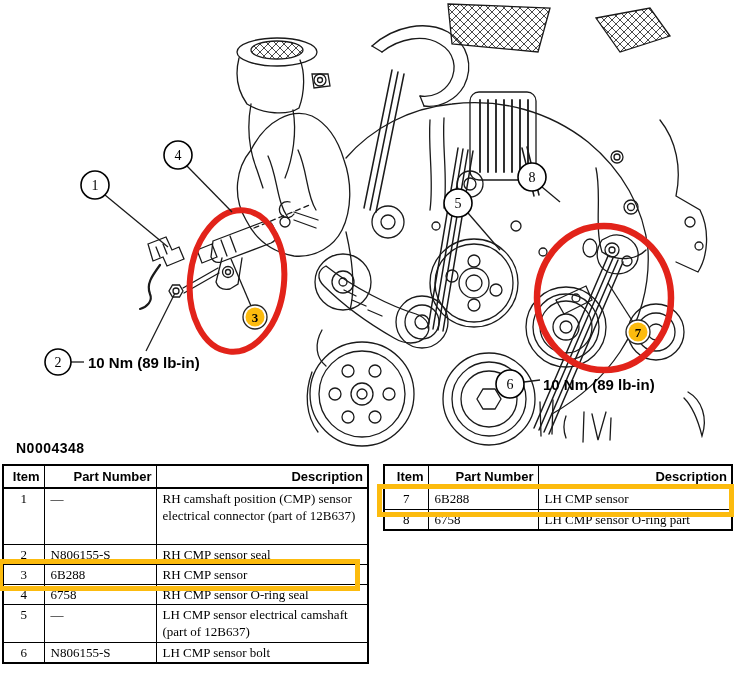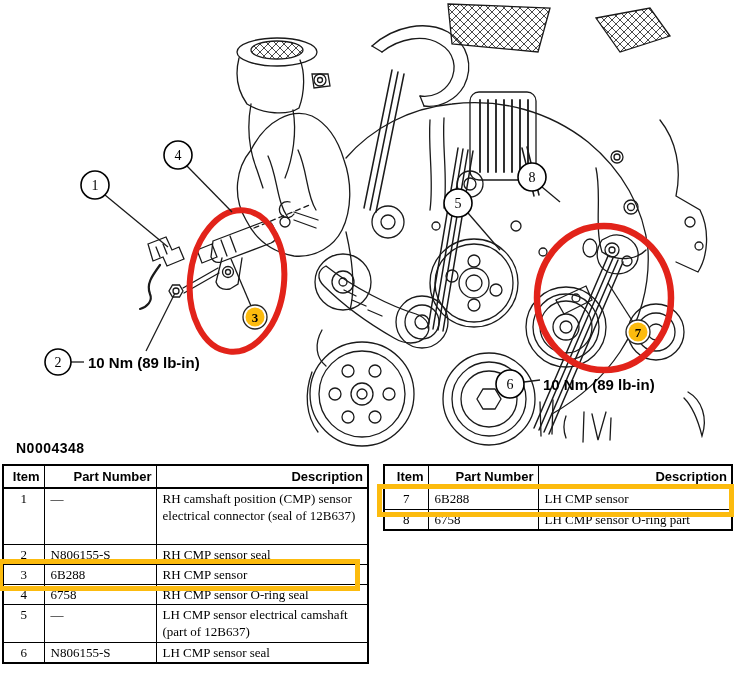--- a/index.html
+++ b/index.html
@@ -262,21 +262,21 @@
       <tr>
         <th class="item">Item</th>
         <th>Part Number</th>
         <th>Description</th>
       </tr>
     </thead>
     <tbody>
       <tr style="height:56px">
         <td class="item">1</td>
         <td>—</td>
-        <td>RH camshaft position (CMP) sensor electrical connector (seal of 12B637)</td>
+        <td>RH camshaft position (CMP) sensor electrical connector (part of 12B637)</td>
       </tr>
       <tr style="height:20px">
         <td class="item">2</td>
         <td>N806155-S</td>
         <td>RH CMP sensor seal</td>
       </tr>
       <tr style="height:20px">
         <td class="item">3</td>
         <td>6B288</td>
         <td>RH CMP sensor</td>
@@ -287,21 +287,21 @@
         <td>RH CMP sensor O-ring seal</td>
       </tr>
       <tr style="height:38px">
         <td class="item">5</td>
         <td>—</td>
         <td>LH CMP sensor electrical camshaft (part of 12B637)</td>
       </tr>
       <tr style="height:20px">
         <td class="item">6</td>
         <td>N806155-S</td>
-        <td>LH CMP sensor seal</td>
+        <td>LH CMP sensor bolt</td>
       </tr>
     </tbody>
   </table>
 
   <table class="parts" id="tableR">
     <colgroup>
         <col style="width:44px">
         <col style="width:110px">
         <col style="width:194px">
       </colgroup>

